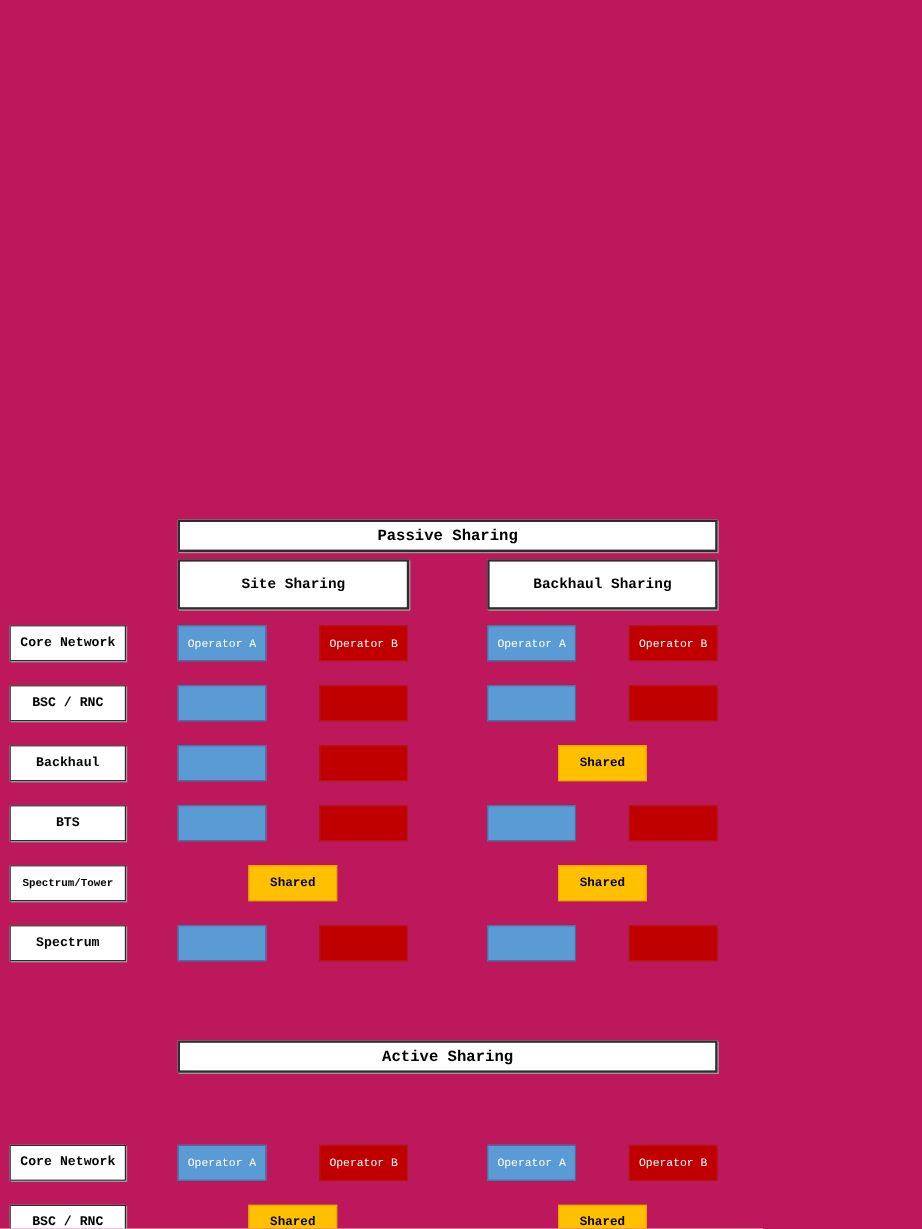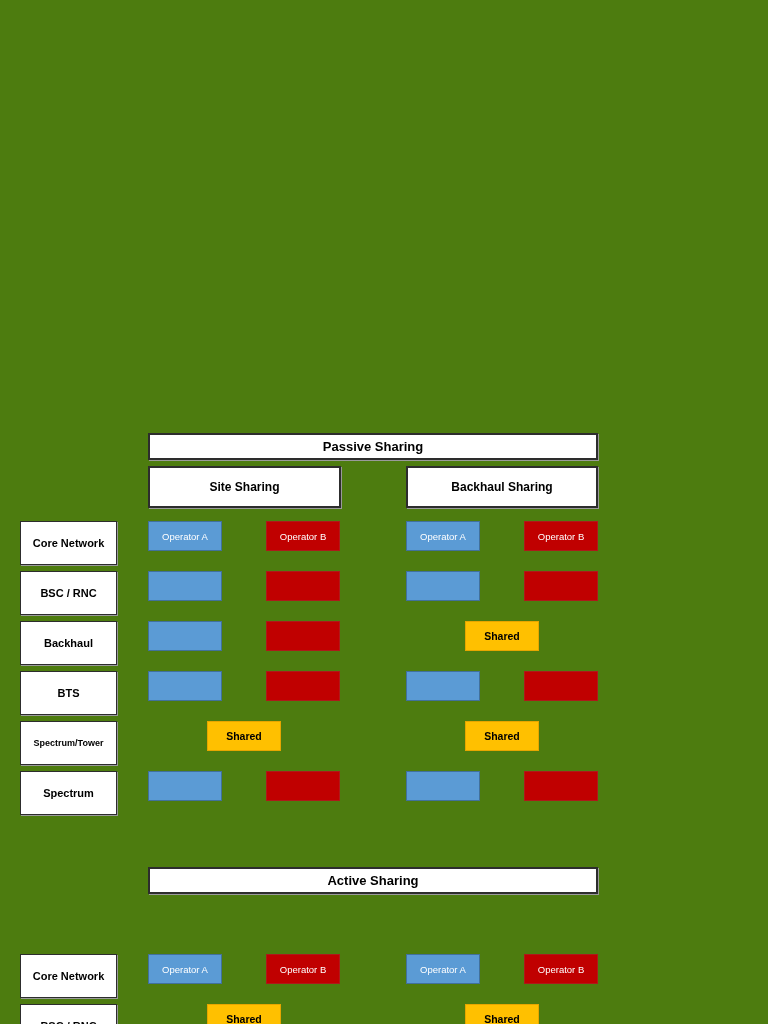--- a/index.html
+++ b/index.html
@@ -5,22 +5,22 @@
   html, body {
     margin: 0;
     padding: 0;
     background: #ffffff;
   }
   #page {
     position: relative;
     width: 768px;
     height: 1024px;
     overflow: hidden;
-    background: #4d7c0f;
-    font-family: Liberation Sans, sans-serif;
+    background: #be185d;
+    font-family: Liberation Mono, monospace;
     color: #000000;
   }
   .hdr {
     position: absolute;
     background: #ffffff;
     border: 2px solid #2d2d2d;
     box-shadow: 1px 1px 0 #9a9a9a;
     display: flex;
     align-items: center;
     justify-content: center;
@@ -30,23 +30,23 @@
   }
   #passive-title { left: 148px; top: 433px; width: 450px; height: 27px; font-size: 13px; }
   #site-hdr      { left: 148px; top: 466px; width: 193px; height: 42px; font-size: 12px; }
   #backhaul-hdr  { left: 406px; top: 466px; width: 192px; height: 42px; font-size: 12px; }
   #active-title  { left: 148px; top: 867px; width: 450px; height: 27px; font-size: 13px; }
   #mocn-hdr      { left: 148px; top: 900px; width: 193px; height: 42px; font-size: 12px; }
   #moran-hdr     { left: 406px; top: 900px; width: 192px; height: 42px; font-size: 12px; }
 
   .rowlabel {
     position: absolute;
-    left: 20px;
+    left: 8px;
     width: 97px;
-    height: 44px;
+    height: 30px;
     background: #ffffff;
     border: 1.5px solid #2d2d2d;
     box-shadow: 1px 1px 0 #9a9a9a;
     display: flex;
     align-items: center;
     justify-content: center;
     font-weight: bold;
     font-size: 11px;
     box-sizing: border-box;
     text-align: center;

